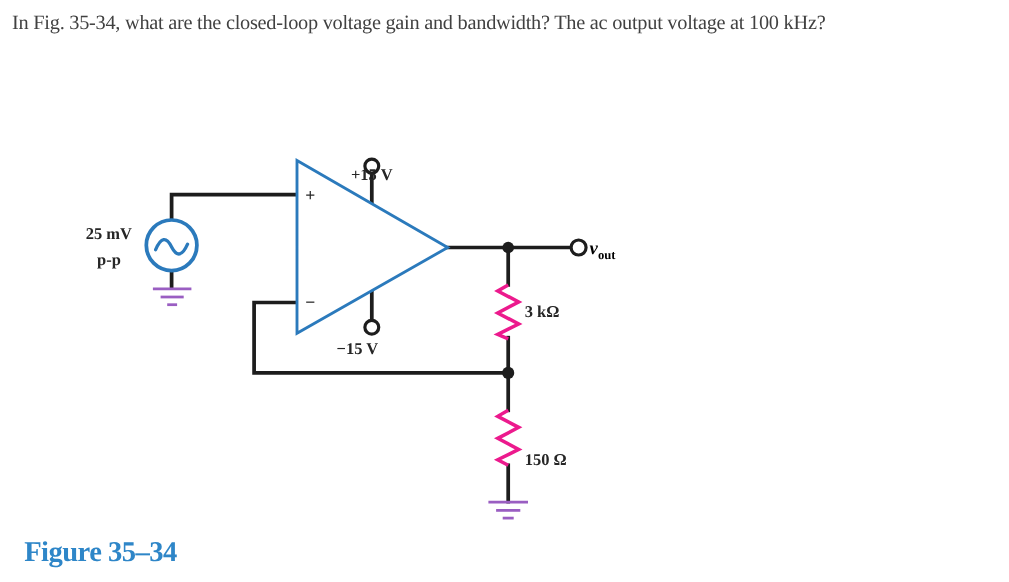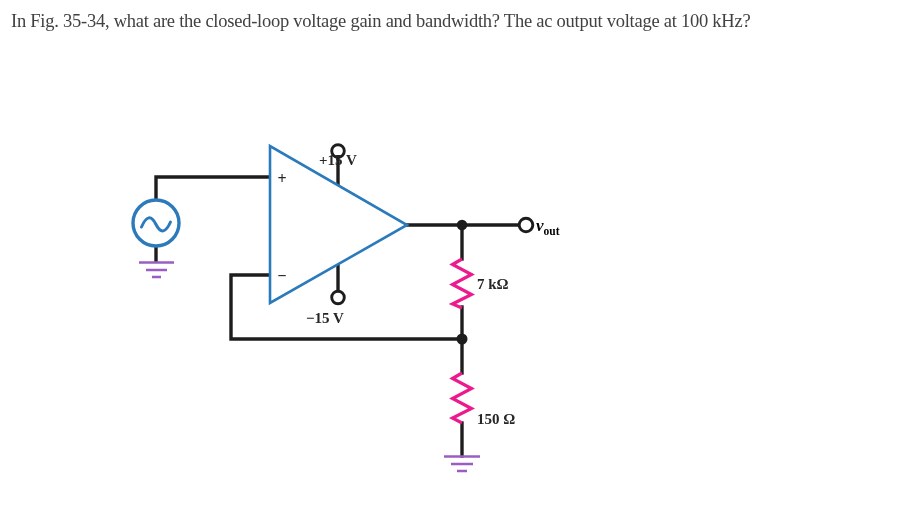--- a/index.html
+++ b/index.html
@@ -106,29 +106,34 @@
     </g>
 
     <circle cx="462" cy="225" r="5.3" fill="#1d1d1d"></circle>
     <circle cx="462" cy="339" r="5.5" fill="#1d1d1d"></circle>
 
     <circle cx="338" cy="151" r="6.3" fill="#ffffff" stroke="#1d1d1d" stroke-width="2.9"></circle>
     <circle cx="338" cy="297.5" r="6.3" fill="#ffffff" stroke="#1d1d1d" stroke-width="2.9"></circle>
     <circle cx="526" cy="225" r="6.8" fill="#ffffff" stroke="#1d1d1d" stroke-width="2.9"></circle>
   </svg>
 
+  <div class="clabel src-label">
+    <div>25 mV</div>
+    <div>p-p</div>
+  </div>
 
   <div class="clabel supply-pos">+15 V</div>
 
   <div class="clabel supply-neg">−15 V</div>
 
   <div class="clabel plus-sign">+</div>
 
   <div class="clabel minus-sign">−</div>
 
-  <div class="clabel r1-label">7 kΩ</div>
+  <div class="clabel r1-label">3 kΩ</div>
 
   <div class="clabel r2-label">150 Ω</div>
 
   <div class="vout-label"><span class="vsym">v</span><sub>out</sub></div>
 
+  <div class="caption">Figure 35–34</div>
 
 </div>
 
 </body></html>

